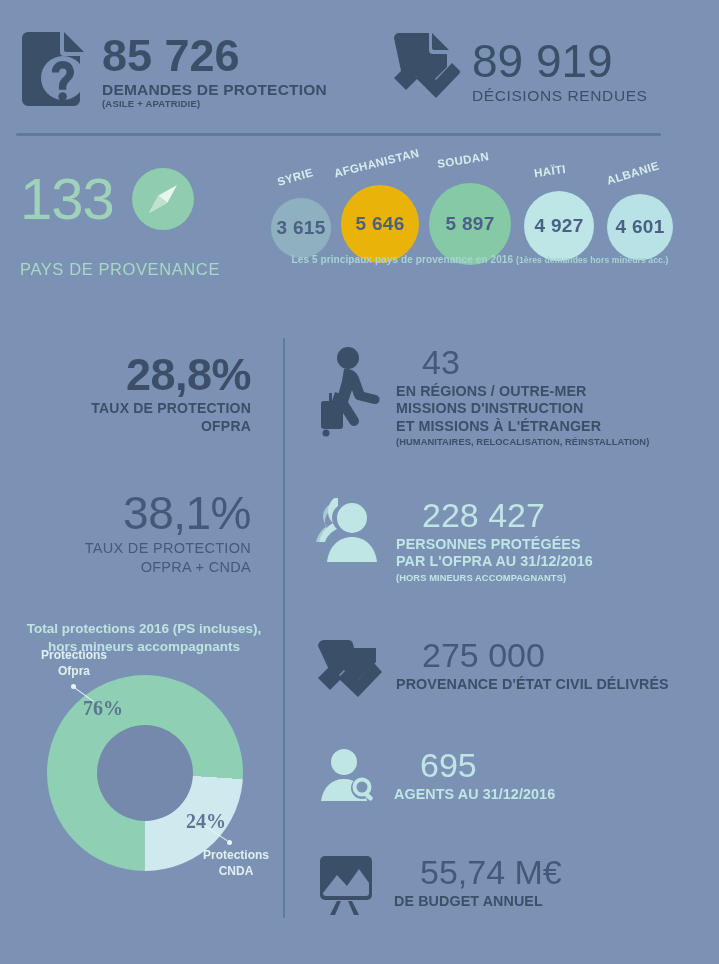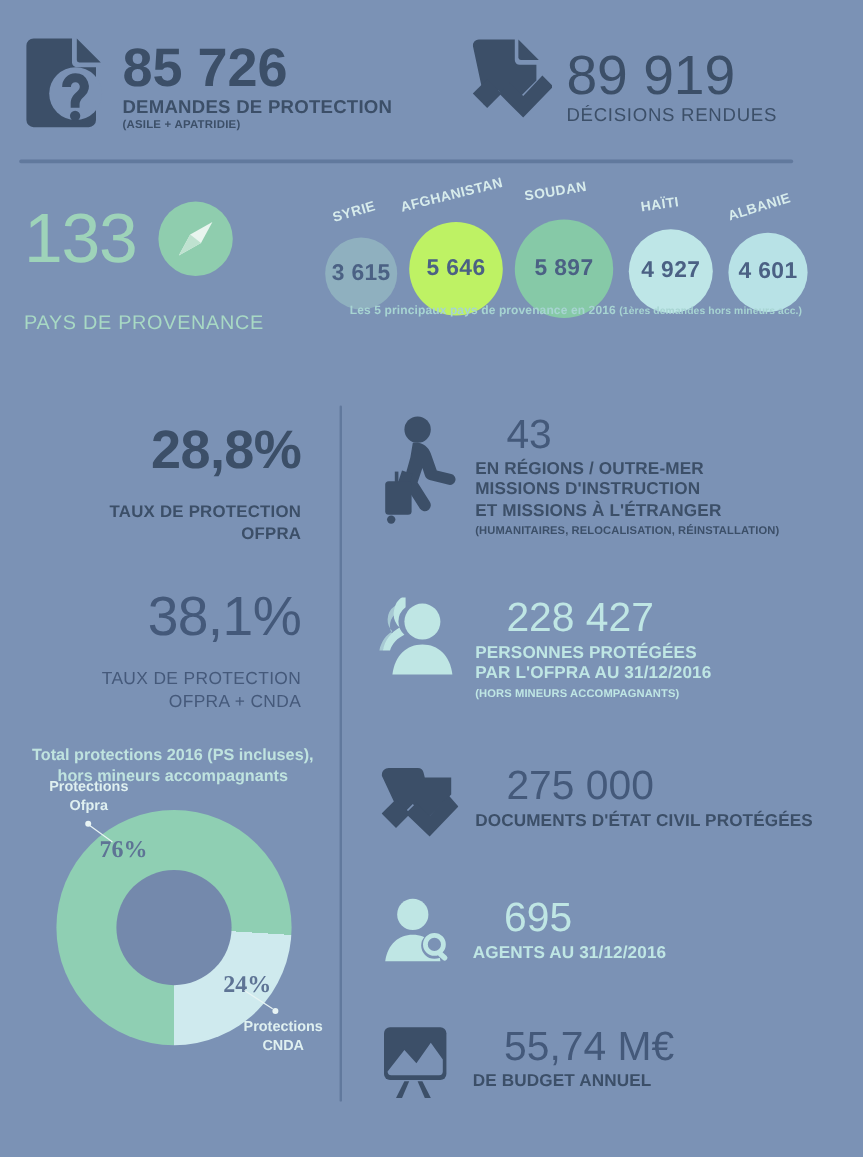--- a/index.html
+++ b/index.html
@@ -39,21 +39,21 @@
   .bub{position:absolute;border-radius:50%;display:flex;align-items:center;justify-content:center;}
   .bub span{font-size:19px;font-weight:bold;color:#4b6184;letter-spacing:.3px;}
   .cname{position:absolute;font-size:11.5px;font-weight:bold;color:#d7ecec;letter-spacing:.4px;white-space:nowrap;}
   .ccap{position:absolute;left:265px;top:254px;width:430px;font-size:10px;font-weight:bold;color:#a7d4d2;letter-spacing:.1px;text-align:center;}
   .ccap .sm{font-size:8.6px;}
 
   
   .rate{position:absolute;text-align:right;width:251px;left:0;}
   .rate .n{font-size:45px;font-weight:bold;color:#3c4f68;line-height:1;letter-spacing:-.5px;}
   .rate .n.thin{font-weight:300;font-size:46px;color:#44597a;margin-top:20px;}
-  .rate .l{font-size:14px;font-weight:bold;color:#3c4f68;line-height:1.28;margin-top:21px;letter-spacing:.2px;}
+  .rate .l{font-size:14px;font-weight:bold;color:#3c4f68;line-height:1.28;margin-top:3px;letter-spacing:.2px;}
   .rate .l.thin{font-weight:300;color:#45597a;font-size:14.5px;letter-spacing:.3px;}
 
   
   .donut-title{position:absolute;left:8px;top:620px;width:272px;text-align:center;font-size:13.5px;font-weight:bold;color:#bfe3df;line-height:1.35;}
   .donut{position:absolute;left:47px;top:675px;width:196px;height:196px;border-radius:50%;}
   .donut .hole{position:absolute;left:50px;top:50px;width:96px;height:96px;border-radius:50%;background:#7489ac;}
   .dlabel{position:absolute;font-size:12px;font-weight:bold;color:#dff0f0;line-height:1.3;text-align:center;}
   .dpct{position:absolute;font-size:20px;font-weight:bold;color:#5e7495;font-family:Liberation Serif, serif;}
   .leader{position:absolute;background:#e8f4f4;height:1.4px;transform-origin:0 0;}
   .ldot{position:absolute;width:5px;height:5px;border-radius:50%;background:#e8f4f4;}
@@ -122,21 +122,21 @@
     <div class="pays-lbl">PAYS DE PROVENANCE</div>
   </div>
 
   <div class="countries">
 
     <div class="bub" style="left:9px;top:48px;width:60px;height:60px;background:#8fb0bf;">
       <span>3 615</span>
     </div>
     <div class="cname" style="left:15px;top:21px;transform:rotate(-16deg);">SYRIE</div>
 
-    <div class="bub" style="left:79px;top:35px;width:78px;height:78px;background:#bef264;">
+    <div class="bub" style="left:79px;top:35px;width:78px;height:78px;background:#eab308;">
       <span>5 646</span>
     </div>
     <div class="cname" style="left:71px;top:7px;transform:rotate(-14deg);">AFGHANISTAN</div>
 
     <div class="bub" style="left:167px;top:33px;width:82px;height:82px;background:#86c9a7;">
       <span>5 897</span>
     </div>
     <div class="cname" style="left:175px;top:4px;transform:rotate(-9deg);">SOUDAN</div>
 
     <div class="bub" style="left:262px;top:41px;width:70px;height:70px;background:#bee6e7;">
@@ -243,21 +243,21 @@
   <div class="row c-dark" style="left:318px;top:638px;">
     <div class="ic">
       <svg width="64" height="60" viewBox="0 0 64 60">
         <path d="M0 8 a6 6 0 0 1 6 -6 h24 a5 5 0 0 1 5 4 l1 4 h22 v14 l-20 20 l-12 -12 l-12 12 v-6 z" fill="#3c4f68"></path>
         <path d="M0 40 l12 -12 l12 12 l-12 12 z" fill="#3c4f68"></path>
         <path d="M20 40 l9 -9 l11 11 l16 -17 l8 9 l-24 25 z" fill="#3c4f68"></path>
       </svg>
     </div>
     <div class="body">
       <div class="num">275 000</div>
-      <div class="lbl">DOCUMENTS  D'ÉTAT  CIVIL  PROTÉGÉES</div>
+      <div class="lbl">PROVENANCE  D'ÉTAT  CIVIL  DÉLIVRÉS</div>
     </div>
   </div>
 
   <div class="row c-mint" style="left:320px;top:748px;">
     <div class="ic">
       <svg width="60" height="58" viewBox="0 0 60 58">
         <circle cx="24" cy="14" r="13" fill="#bfe6e4"></circle>
         <path d="M24 31 c12 0 21 8 23 22 H1 c2 -14 11 -22 23 -22 z" fill="#bfe6e4"></path>
         <circle cx="42" cy="40" r="11" fill="#7b92b5"></circle>
         <circle cx="42" cy="39" r="7.5" fill="none" stroke="#bfe6e4" stroke-width="4"></circle>

